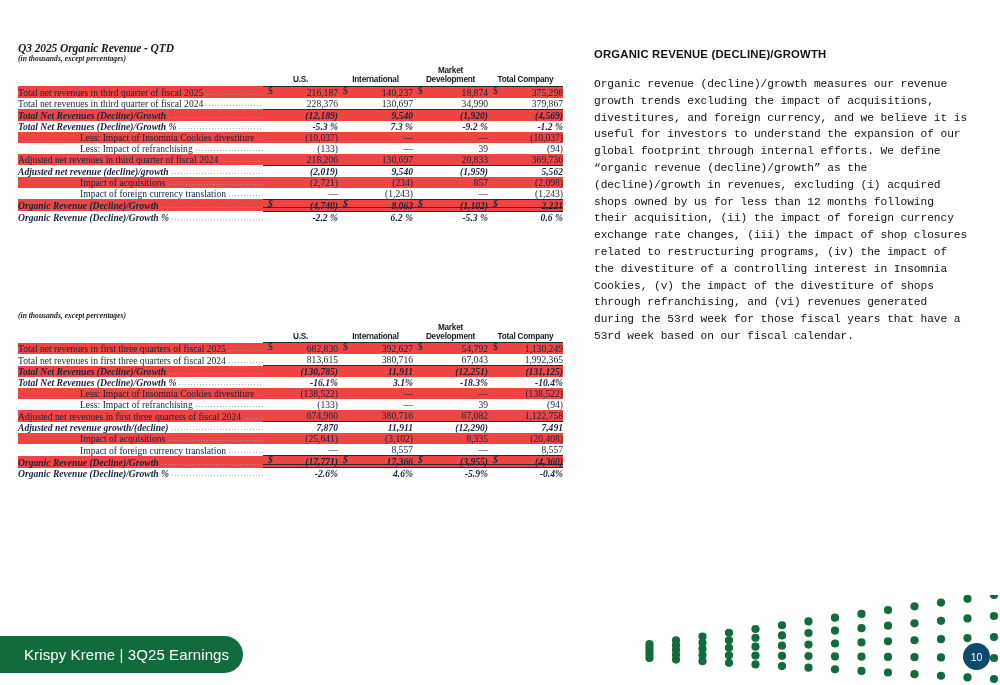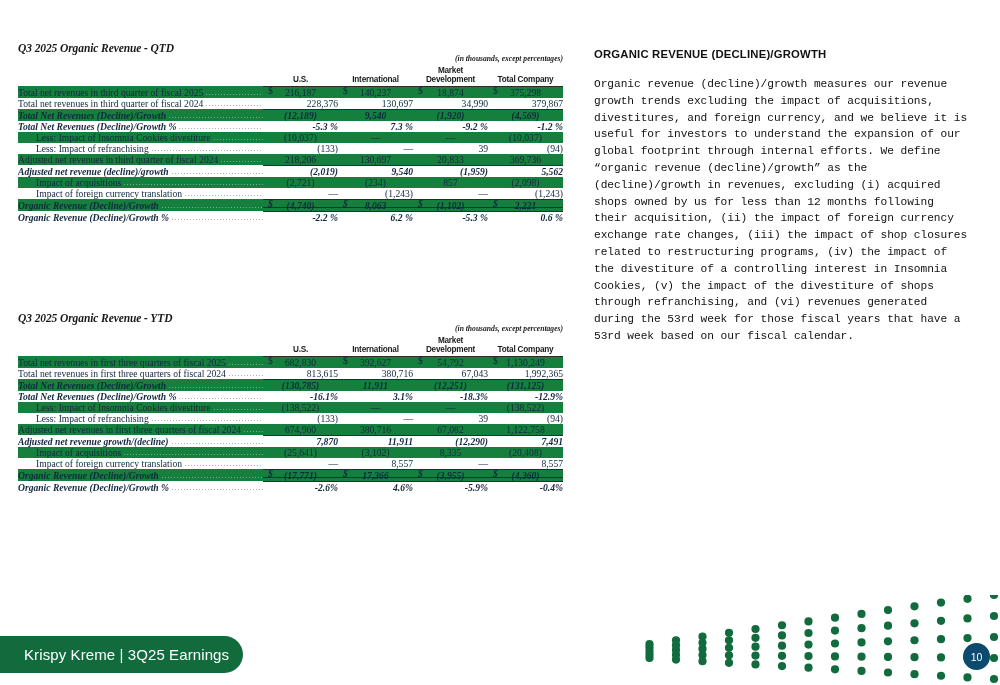--- a/index.html
+++ b/index.html
@@ -17,21 +17,21 @@
 
   .tbl-title{
     font-family:"Liberation Serif", serif;
     font-weight:bold;font-style:italic;
     font-size:11.5px;color:#1a1a1a;line-height:1.15;
     letter-spacing:-0.1px;
   }
   .tbl-sub{
     font-family:"Liberation Serif", serif;
     font-style:italic;font-weight:bold;
-    font-size:7.6px;color:#1a1a1a;line-height:1.15;margin-top:0px;text-align:right;
+    font-size:7.6px;color:#1a1a1a;line-height:1.15;margin-top:0px;
   }
 
   table.fin{
     border-collapse:collapse;width:545px;
     font-family:"Liberation Serif", serif;
     font-size:9.6px;color:#12263f;
     table-layout:fixed;margin-top:3px;
   }
   table.fin col.c-label{width:245px;}
   table.fin col.c-num{width:75px;}
@@ -42,35 +42,35 @@
   tr.hdr th{
     font-size:8.2px;font-weight:bold;color:#1a1a1a;
     text-align:center;line-height:1.08;
     padding-bottom:1px;font-family:"Liberation Sans", sans-serif;
     letter-spacing:-0.2px;
   }
   tr.hdr th.lbl{border:0;}
   tr.hdr th.num{border-bottom:1.1px solid #2b2b2b;margin-top:18px;}
 
   
-  tr.sh td{background:#15803d;text-align:center;}
+  tr.sh td{background:#ef4444;}
 
   td.lbl{
     padding:2.0px 0 2.0px 0;white-space:nowrap;overflow:hidden;
     font-size:9.6px;
   }
   td.lbl .lw{display:flex;align-items:flex-end;width:100%;}
   td.lbl .txt{flex:0 0 auto;}
   td.lbl .lead{
     flex:1 1 auto;margin-left:2px;margin-bottom:2px;height:3px;
     background-image:radial-gradient(circle, #9aa6ae 0.6px, transparent 0.7px);
     background-size:3px 3px;background-position:0 bottom;
     background-repeat:repeat-x;opacity:.85;
   }
-  td.lbl.ind .txt{padding-left:18px;}
+  td.lbl.ind .txt{padding-left:18px;margin-left:44px;}
   td.b{font-weight:bold;}
   tr.b td{font-weight:bold;font-style:italic;}
 
   td.num{
     text-align:right;padding:2.0px 4px 2.0px 2px;
     white-space:nowrap;position:relative;
   }
   td.num .dol{position:absolute;left:5px;bottom:2.0px;font-weight:inherit;}
   td.num.tline{border-top:1.0px solid #2b2b2b;}
   td.num.dblbot{
@@ -283,21 +283,20 @@
             <td class="num">-2.2 %</td>
             <td class="num">6.2 %</td>
             <td class="num">-5.3 %</td>
             <td class="num">0.6 %</td>
           </tr>
         </tbody>
     </table>
   </div>
 
   <div class="tbl-block" id="tbl2-block">
-    <div class="tbl-title">Q3 2025 Organic Revenue - YTD</div>
     <div class="tbl-sub">(in thousands, except percentages)</div>
     <table class="fin" id="tbl2">
       <colgroup>
           <col class="c-label">
           <col class="c-num">
           <col class="c-num">
           <col class="c-num">
           <col class="c-num">
         </colgroup>
       <thead>
@@ -349,21 +348,21 @@
           <tr class="b">
             <td class="lbl b">
               <span class="lw">
                 <span class="txt">Total Net Revenues (Decline)/Growth %</span>
                 <span class="lead"></span>
               </span>
             </td>
             <td class="num">-16.1%</td>
             <td class="num">3.1%</td>
             <td class="num">-18.3%</td>
-            <td class="num">-12.9%</td>
+            <td class="num">-10.4%</td>
           </tr>
           <tr class="sh">
             <td class="lbl ind">
               <span class="lw">
                 <span class="txt">Less: Impact of Insomnia Cookies divestiture</span>
                 <span class="lead"></span>
               </span>
             </td>
             <td class="num">(138,522)</td>
             <td class="num">—</td>

